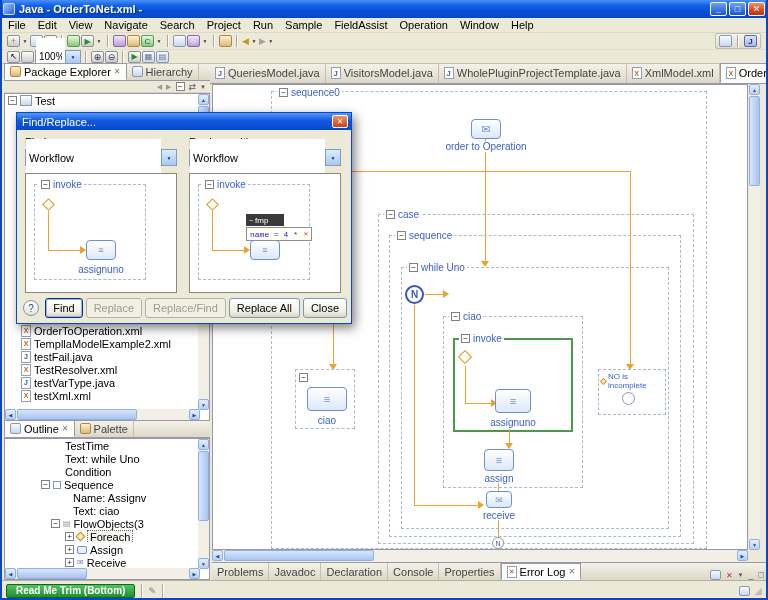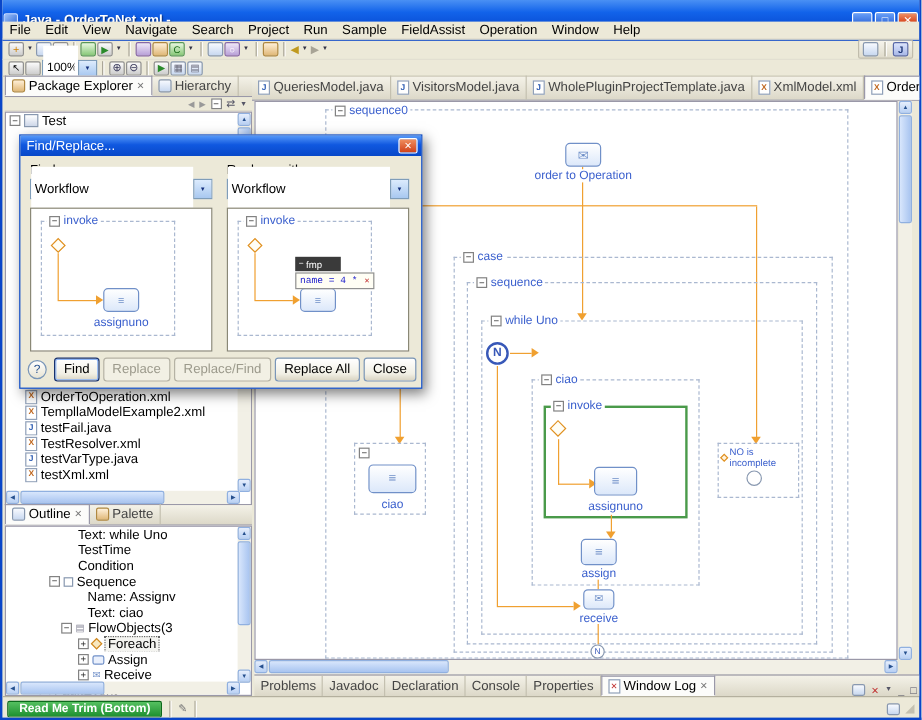--- a/index.html
+++ b/index.html
@@ -1,21 +1,21 @@
 <!DOCTYPE html>
 <html><head>
 <meta charset="utf-8">
 <style>
   *{box-sizing:border-box;margin:0;padding:0;user-select:none}
   html,body{width:768px;height:600px;overflow:hidden}
   body{font-family:"Liberation Sans","DejaVu Sans",sans-serif;font-size:11px;color:#000;background:#ece9d8}
   #win{position:relative;width:768px;height:600px;background:#ece9d8;border:2px solid #0a46c8;border-top:none;overflow:hidden}
 
   
-  .titlebar{position:absolute;left:-2px;top:0;width:768px;height:34px;display:flex;align-items:center;padding:0 3px;color:#fff;font-weight:bold;font-size:11px;text-shadow:1px 1px 1px #06307e;background:linear-gradient(180deg,#4a90f4 0%,#1263ea 30%,#0a50d8 60%,#0a46c8 100%)}
+  .titlebar{position:absolute;left:-2px;top:0;width:768px;height:18px;display:flex;align-items:center;padding:0 3px;color:#fff;font-weight:bold;font-size:11px;text-shadow:1px 1px 1px #06307e;background:linear-gradient(180deg,#4a90f4 0%,#1263ea 30%,#0a50d8 60%,#0a46c8 100%)}
   .appicon{width:12px;height:12px;border-radius:2px;border:1px solid #cfe0ff;margin-right:4px;background:linear-gradient(135deg,#9ec2f8,#2a66d8)}
   .wbtn{width:17px;height:14px;border:1px solid #fff;border-radius:2px;margin-left:2px;display:flex;align-items:center;justify-content:center;font-size:9px;font-weight:bold;color:#fff;text-shadow:none}
   .wbtn.b{background:linear-gradient(180deg,#6aa0f8,#1a55d0)}
   .wbtn.r{background:linear-gradient(180deg,#f09468,#d84820 60%,#c03010)}
 
   
   .menubar{position:absolute;left:0;top:18px;width:100%;height:15px;display:flex;align-items:center;background:#ece9d8;border-bottom:1px solid #ddd9c9}
   .menu-item{padding:0 6px;height:100%;display:flex;align-items:center;white-space:nowrap}
   .tbar{position:absolute;left:0;width:100%;display:flex;align-items:center;gap:1px;padding:0 5px}
   #tb1{top:33px;height:17px;border-bottom:1px solid #e2dfd1}
@@ -267,24 +267,24 @@
         <span class="xmini">✕</span>
       </span>
       <span class="vtab">
         <span class="vicon icC"></span>
         <span>Palette</span>
       </span>
     </div>
 
     <div class="panelborder" style="position:absolute;left:0;top:374px;width:206px;height:142px;overflow:hidden">
       <div class="trow" style="padding-left:60px">
+          <span>TestTime</span>
+        </div>
+      <div class="trow" style="padding-left:60px">
           <span>Text: while Uno</span>
-        </div>
-      <div class="trow" style="padding-left:60px">
-          <span>TestTime</span>
         </div>
       <div class="trow" style="padding-left:60px">
           <span>Condition</span>
         </div>
       <div class="trow" style="padding-left:36px">
         <span class="exp">−</span>
         <span class="sqbox"></span>
         <span>Sequence</span>
       </div>
       <div class="trow" style="padding-left:68px">
@@ -478,21 +478,21 @@
           <span>Declaration</span>
         </span>
       <span class="vtab">
           <span>Console</span>
         </span>
       <span class="vtab">
           <span>Properties</span>
         </span>
       <span class="vtab active">
         <span class="ficon" style="color:#c03030">✕</span>
-        <span>Window Log</span>
+        <span>Error Log</span>
         <span class="xmini">✕</span>
       </span>
       <span style="margin-left:auto;display:flex;align-items:center;gap:5px;padding-right:4px">
         <span class="sq12 icA" style="width:11px;height:10px"></span>
         <span style="font-size:8px;color:#c03030">✕</span>
         <span style="font-size:6px;color:#556">▼</span>
         <span style="font-size:9px;color:#556">_</span>
         <span style="font-size:9px;color:#556">□</span>
       </span>
     </div>

